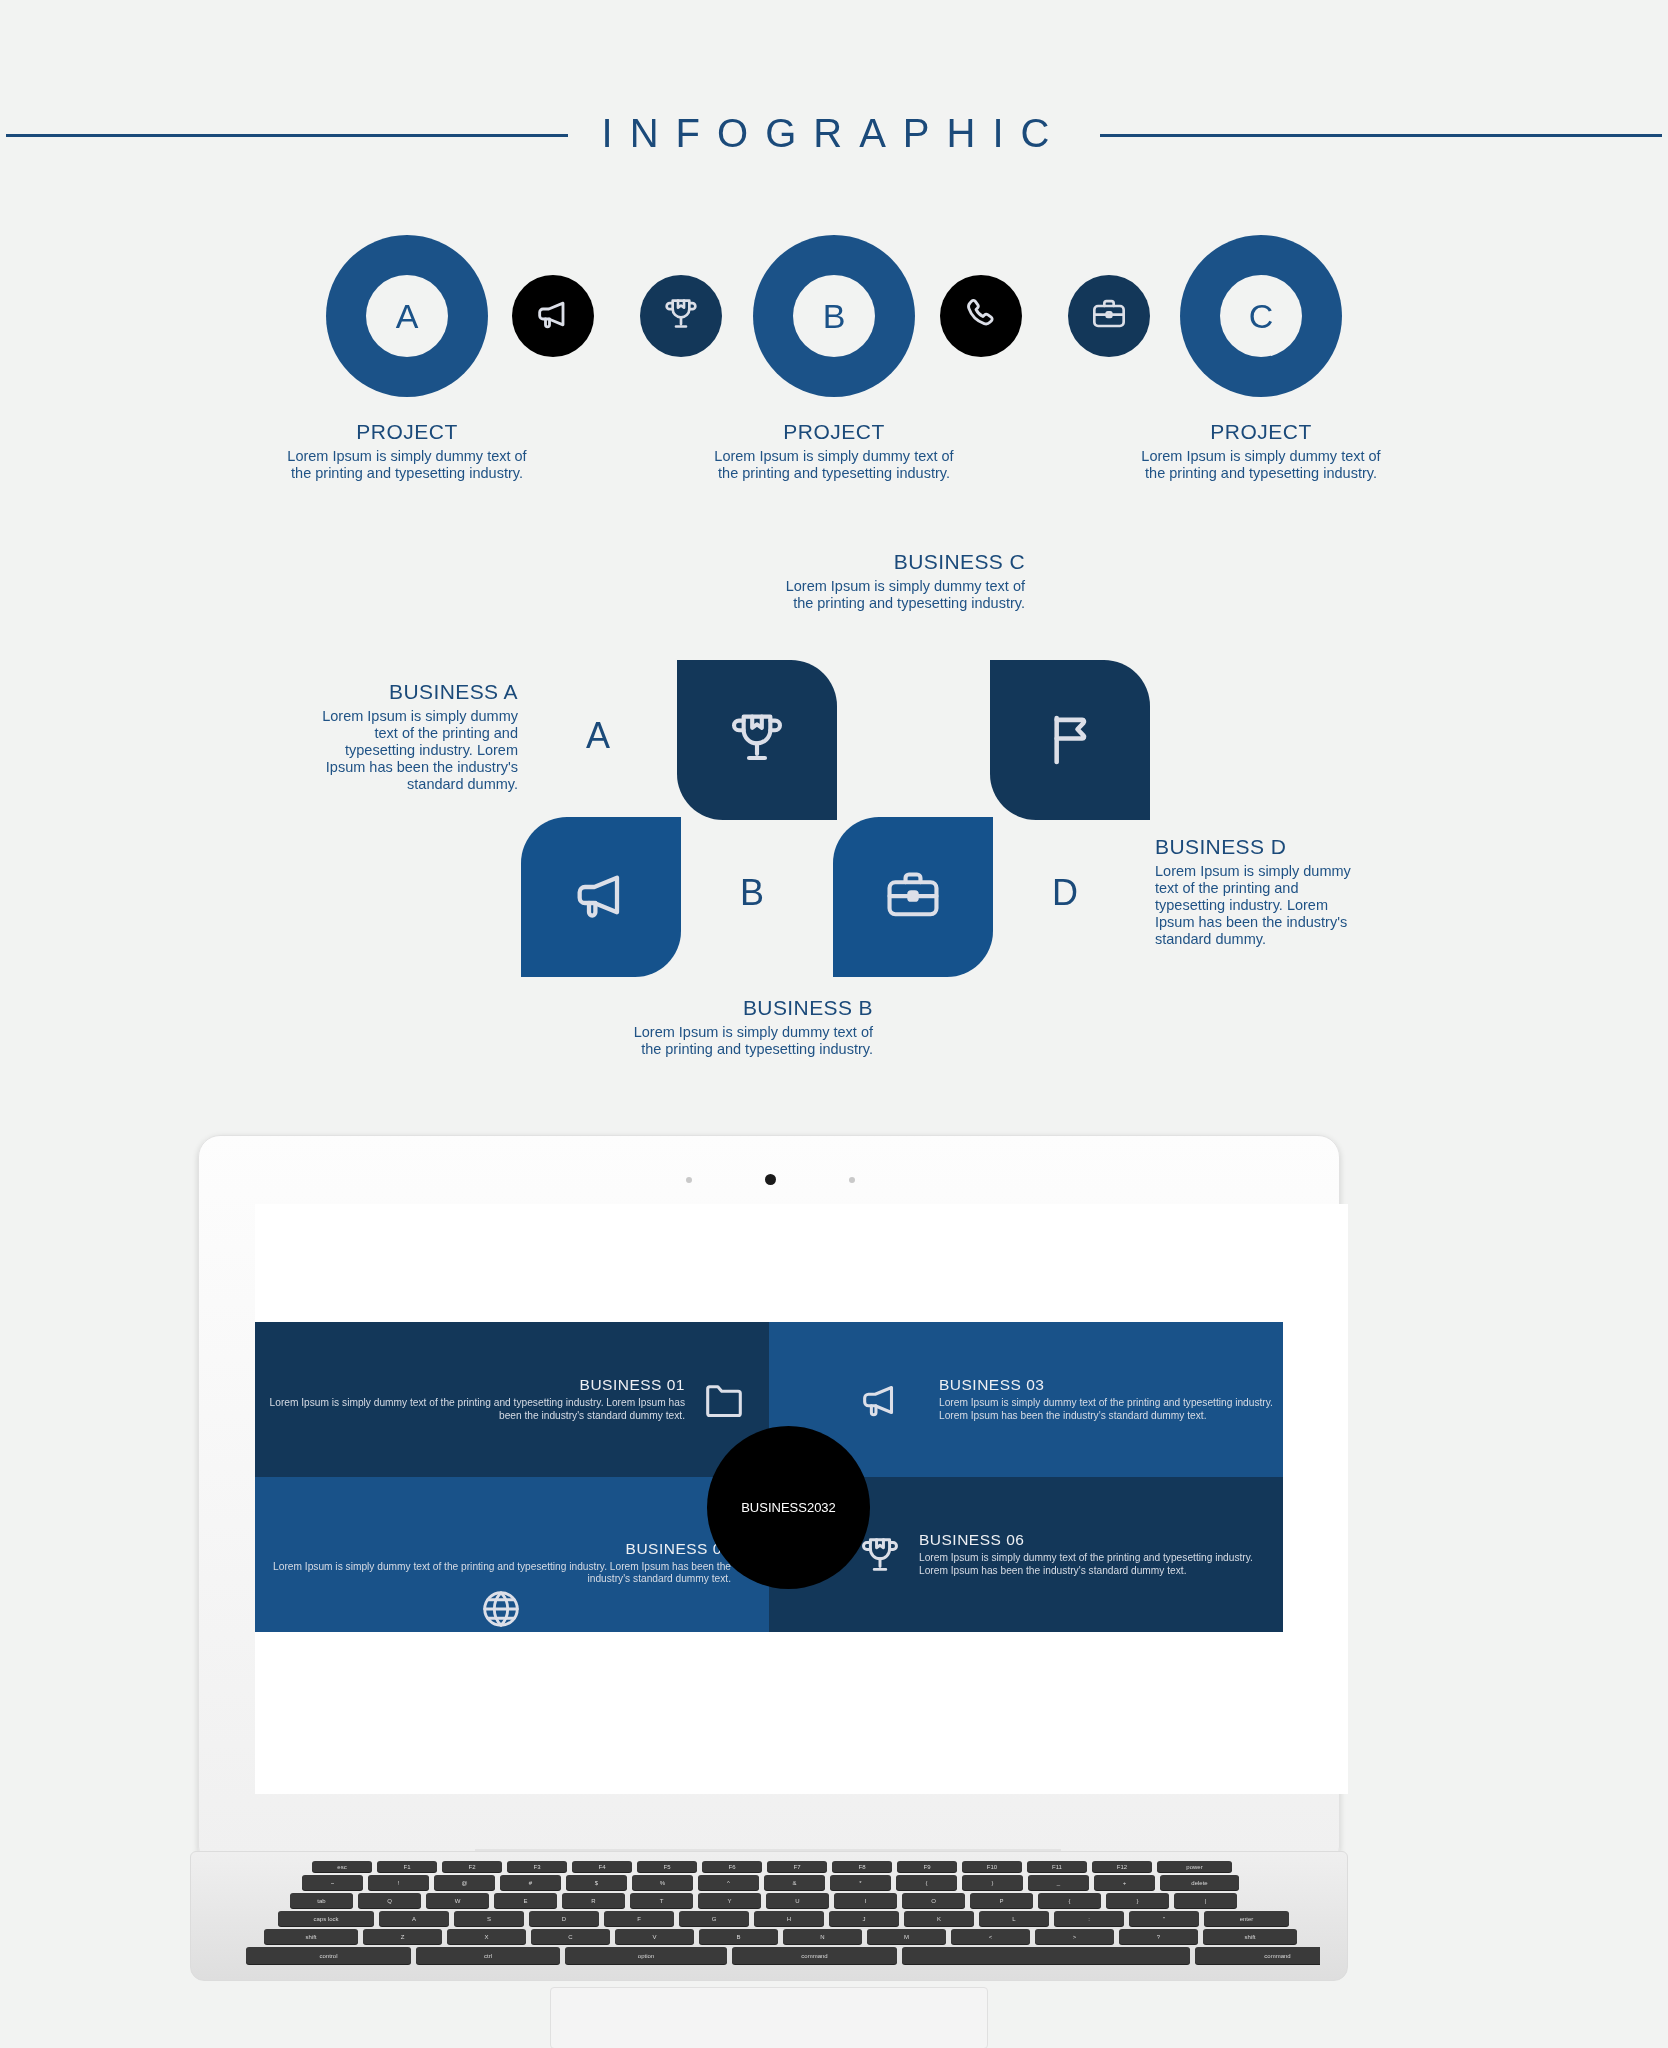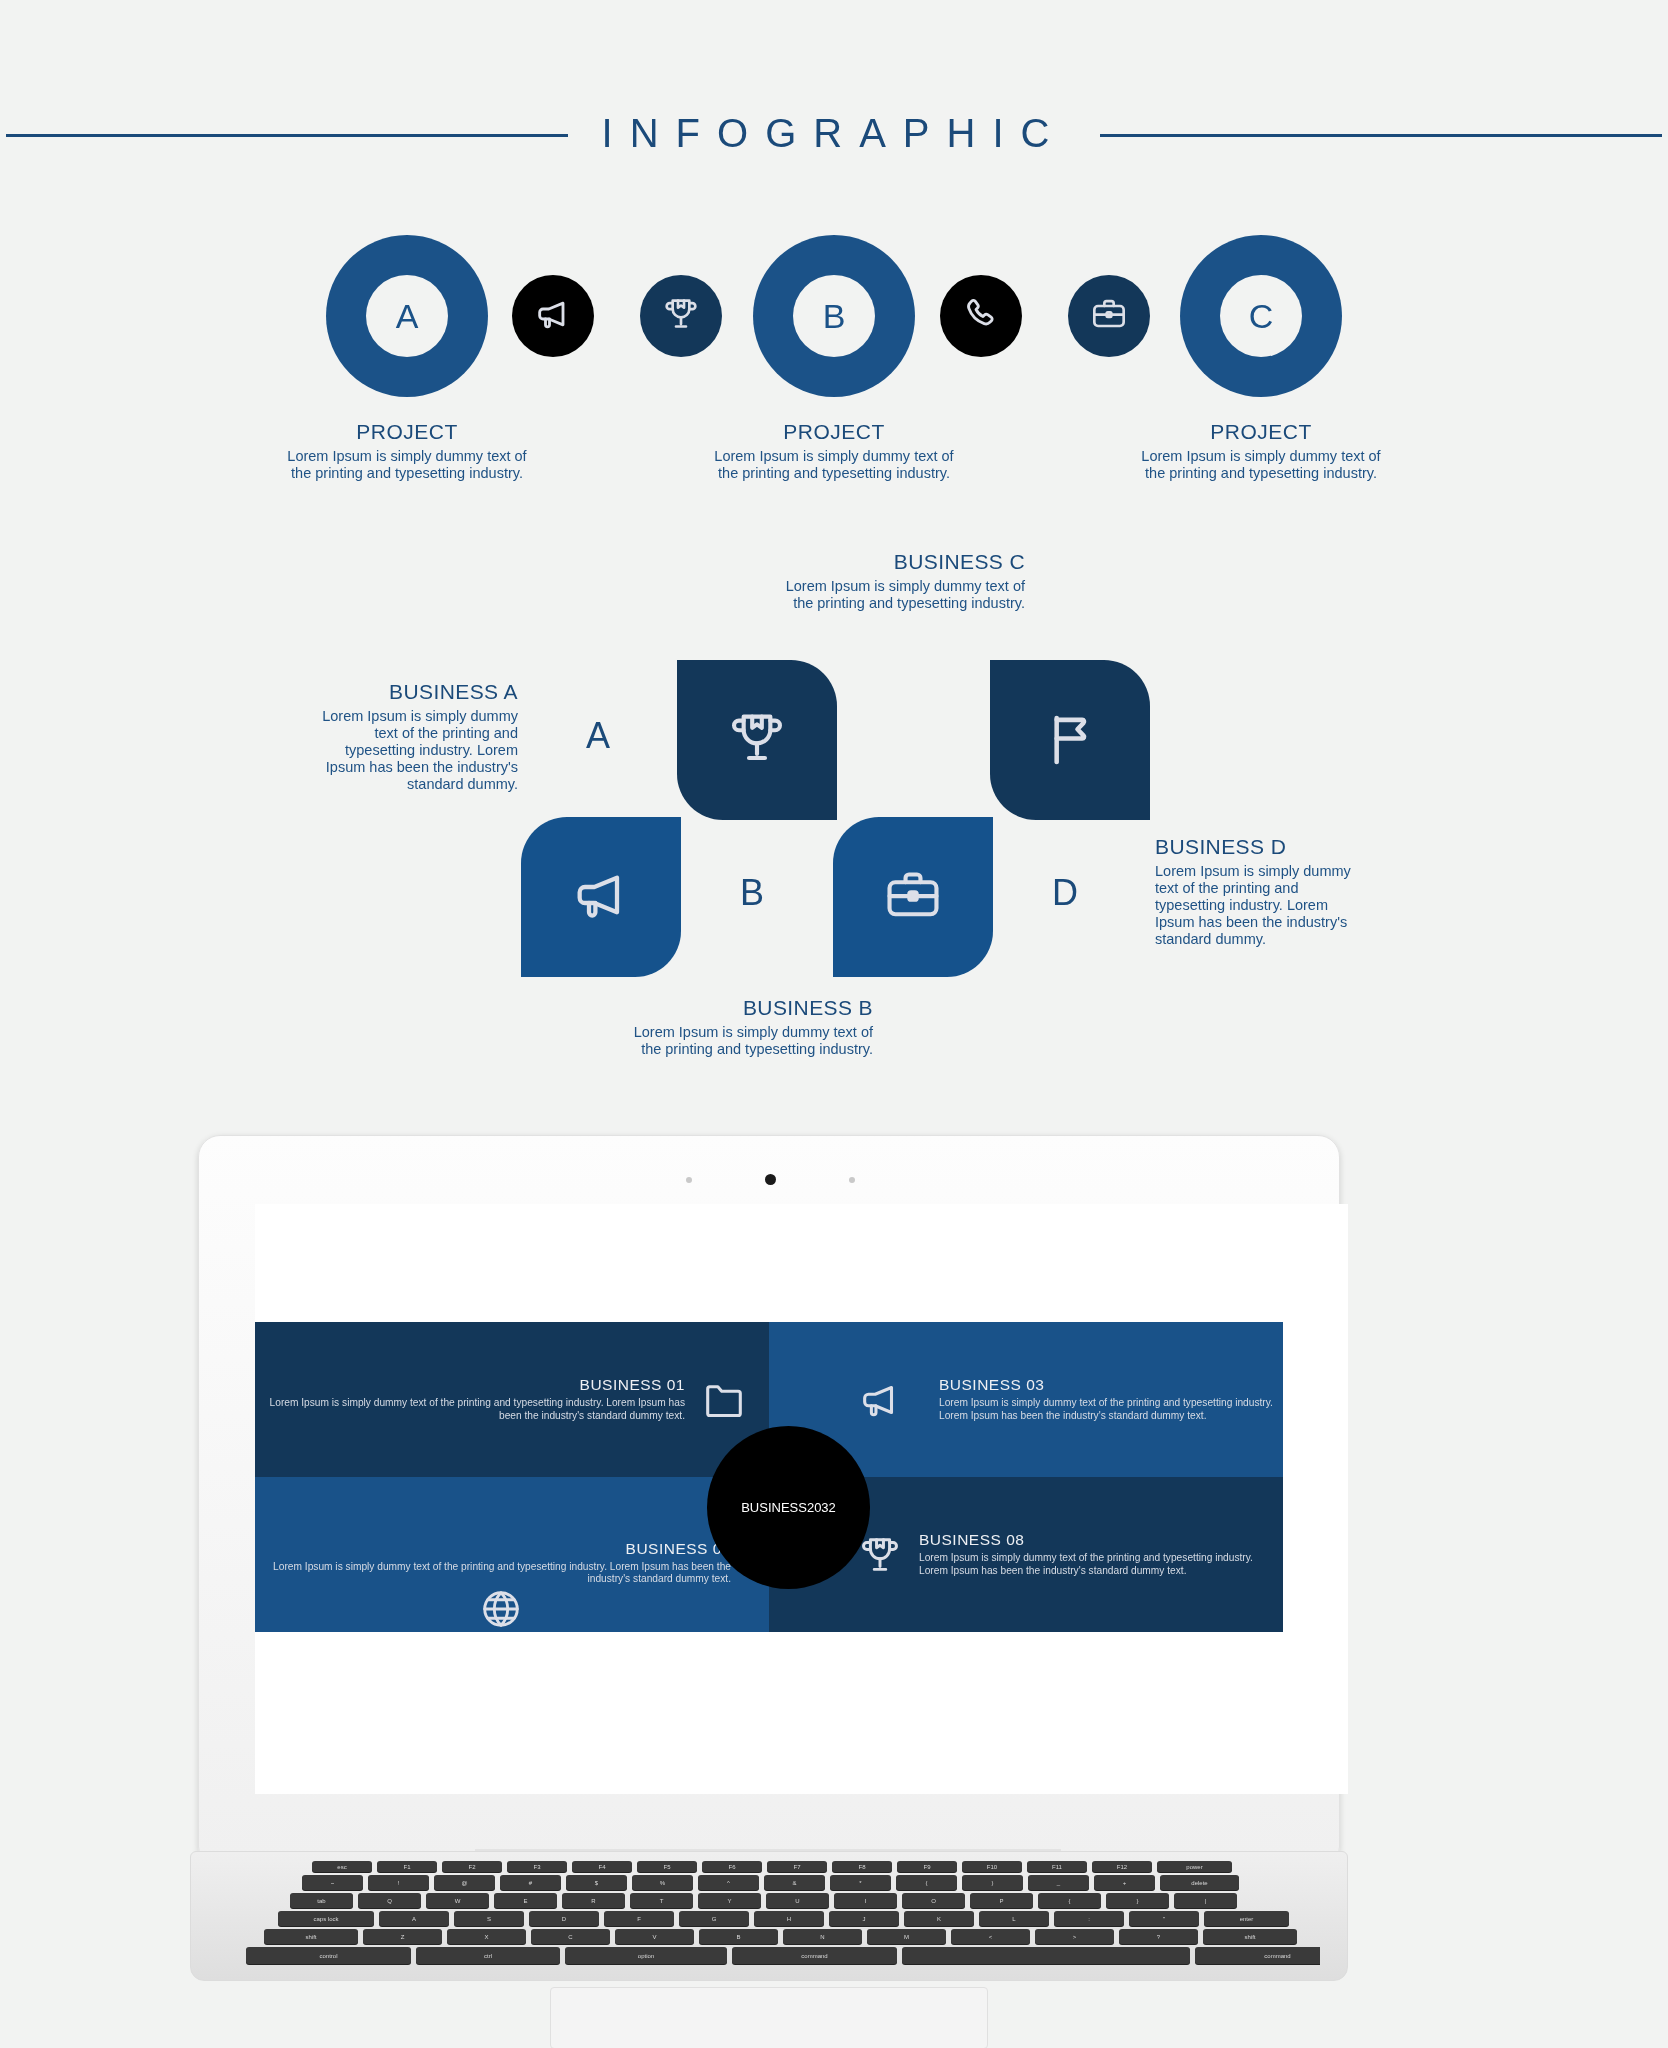--- a/index.html
+++ b/index.html
@@ -324,21 +324,21 @@
           <div class="quad q4">
             <span class="qico">
               <svg viewBox="0 0 24 24" fill="none" stroke="#dcdfe8" stroke-width="1.55" stroke-linecap="round" stroke-linejoin="round">
                 <path d="M7 4h10v5a5 5 0 0 1-10 0V4z"></path>
                 <path d="M7 5.5H5.2a1.8 1.8 0 0 0 0 3.6H7M17 5.5h1.8a1.8 1.8 0 0 1 0 3.6H17"></path>
                 <path d="M10.2 4v4.2l1.8-1.3 1.8 1.3V4"></path>
                 <path d="M12 14v4M9 19.5h6"></path>
               </svg>
             </span>
             <div class="qtxt">
-              <div class="t">BUSINESS 08</div>
+              <div class="t">BUSINESS 06</div>
               <div class="d">Lorem Ipsum is simply dummy text of the printing and typesetting industry. Lorem Ipsum has been the industry's standard dummy  text.</div>
             </div>
           </div>
 
           <div class="center-circle">
             <div>BUSINESS</div>
             <div>2032</div>
           </div>
         </div>
       </div>

